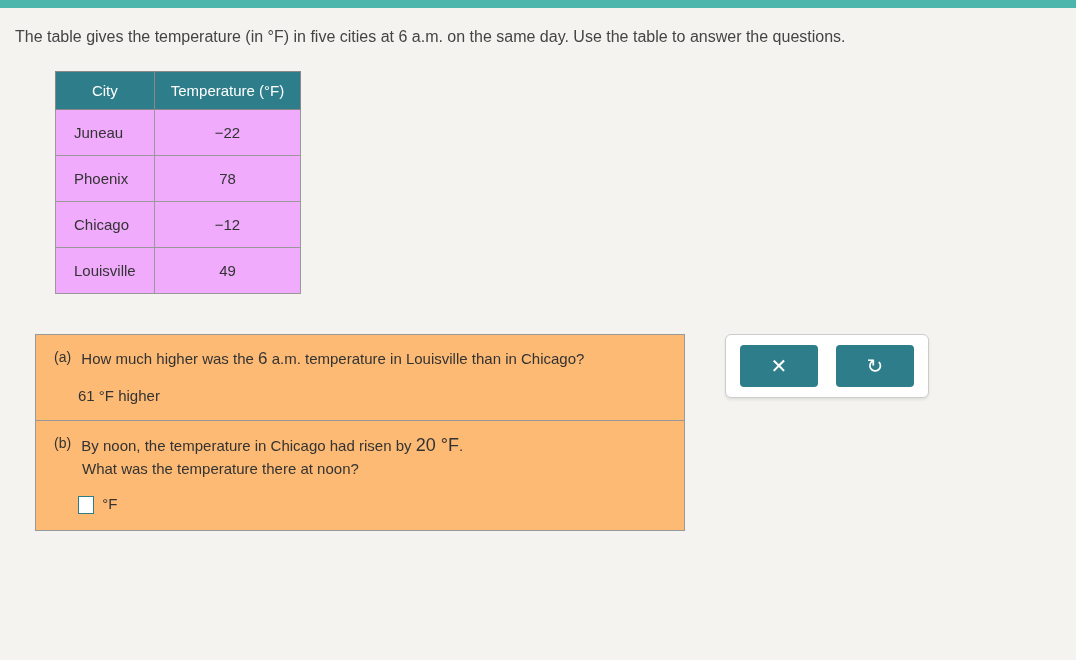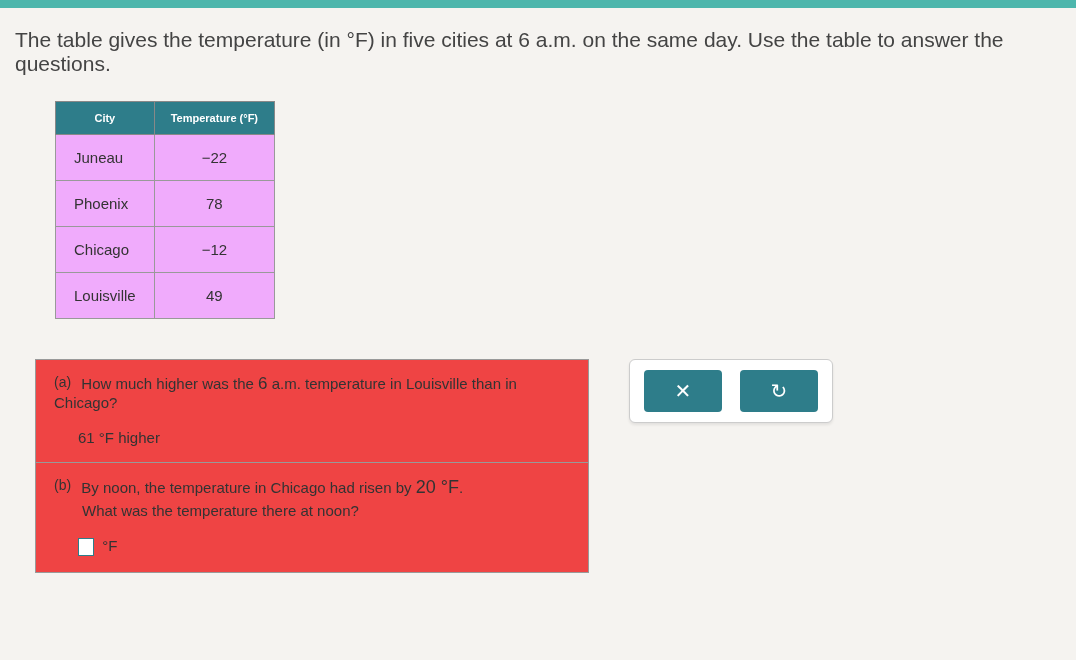--- a/index.html
+++ b/index.html
@@ -14,36 +14,36 @@
     .topbar {
       background: #4db6ac;
       height: 8px;
       width: 100%;
     }
     .content {
       padding: 20px 15px 0 15px;
     }
     .instruction {
       color: #444;
-      font-size: 21px;
+      font-size: 16px;
       margin-bottom: 25px;
     }
     .table-wrap {
       margin-left: 40px;
     }
     table.data {
       border-collapse: collapse;
     }
     table.data th {
       background: #2e7d8a;
       color: #fff;
-      font-weight: bold;
+      font-weight: normal;
       padding: 10px 16px;
       border: 1px solid #888;
-      font-size: 11px;
+      font-size: 15px;
     }
     table.data td {
       border: 1px solid #999;
       padding: 14px 20px;
       text-align: center;
       color: #333;
       font-size: 15px;
       background: #f0abfc;
     }
     table.data td.city {
@@ -53,22 +53,22 @@
     }
     .questions {
       margin-top: 40px;
       margin-left: 20px;
       display: flex;
       gap: 40px;
       align-items: flex-start;
     }
     .qbox {
       border: 1px solid #999;
-      width: 554px;
-      background: #ef4444;
+      width: 650px;
+      background: #fdba74;
     }
     .qpart {
       padding: 14px 18px 16px 18px;
       border-bottom: 1px solid #999;
       color: #333;
       font-size: 15px;
     }
     .qpart:last-child { border-bottom: none; }
     .qlabel {
       vertical-align: top;

